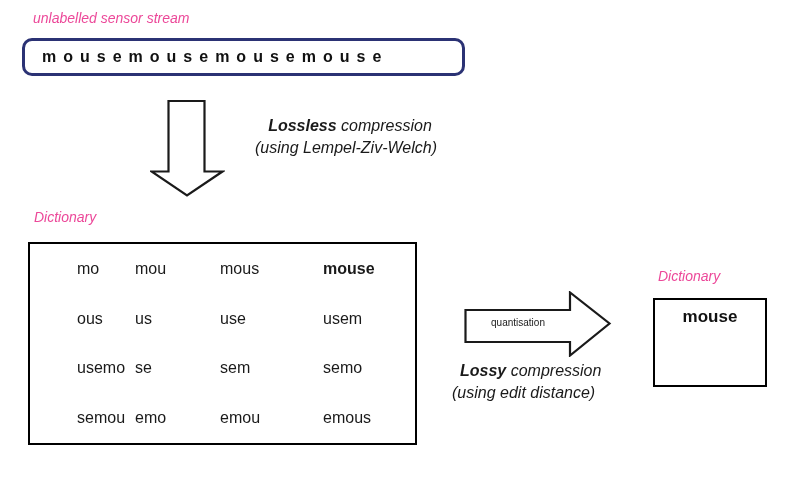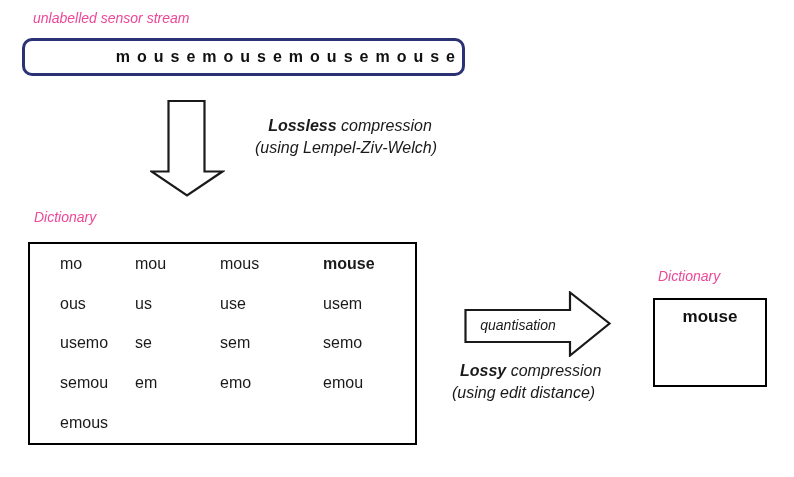--- a/index.html
+++ b/index.html
@@ -14,21 +14,20 @@
   .abs { position: absolute; }
 
   .small-caption { font-style: italic; font-size: 14px; color: #ec4899; }
 
   .stream-box {
     left: 22px; top: 38px; width: 443px; height: 38px;
     border: 3px solid #2b3274; border-radius: 10px;
     box-sizing: border-box;
     display: flex; align-items: center;
     background: #ffffff;
-    justify-content: flex-end;
   }
   .stream-text {
     font-weight: bold; font-size: 16px; letter-spacing: 7px;
     padding-left: 17px; white-space: nowrap; color: #111;
   }
 
   .down-arrow { left: 150px; top: 100px; }
   .right-arrow { left: 464px; top: 291px; }
 
   .caption-block { font-size: 16px; line-height: 22px; font-style: italic; }
@@ -43,26 +42,26 @@
     left: 28px; top: 242px; width: 389px; height: 203px;
     border: 2px solid #000; box-sizing: border-box;
     display: grid;
     grid-template-columns: 105px 85px 103px 1fr;
     grid-auto-rows: 1fr;
     align-items: center;
     font-size: 16px;
     background: #fff;
   }
   .dict-table .cell { white-space: nowrap; }
-  .dict-table .cell:nth-child(4n+1) { padding-left: 30px; }
+  .dict-table .cell:nth-child(4n+1) { padding-left: 47px; }
   .cell-bold { font-weight: bold; }
 
   .quant-label {
     left: 466px; top: 317px; width: 104px;
-    text-align: center; font-style: italic; font-size: 14px;
+    text-align: center; font-size: 10px;
   }
 
   .dict2-label { left: 658px; top: 268px; }
   .dict2-box {
     left: 653px; top: 298px; width: 114px; height: 89px;
     border: 2px solid #000; box-sizing: border-box;
     text-align: center; background: #fff;
   }
   .dict2-entry {
     display: inline-block; margin-top: 7px;
@@ -96,21 +95,20 @@
   <div class="cell cell-bold">mouse</div>
   <div class="cell">ous</div>
   <div class="cell">us</div>
   <div class="cell">use</div>
   <div class="cell">usem</div>
   <div class="cell">usemo</div>
   <div class="cell">se</div>
   <div class="cell">sem</div>
   <div class="cell">semo</div>
   <div class="cell">semou</div>
-  <div class="cell">em</div>
   <div class="cell">emo</div>
   <div class="cell">emou</div>
   <div class="cell">emous</div>
 </div>
 
 <svg class="abs right-arrow" width="148" height="66" viewBox="0 0 148 66">
   <polygon points="1.5,19 106,19 106,1.5 145.5,32.5 106,64.5 106,51 1.5,51" fill="#ffffff" stroke="#1a1a1a" stroke-width="2.2" stroke-linejoin="miter"></polygon>
 </svg>
 
 <div class="abs quant-label">quantisation</div>

